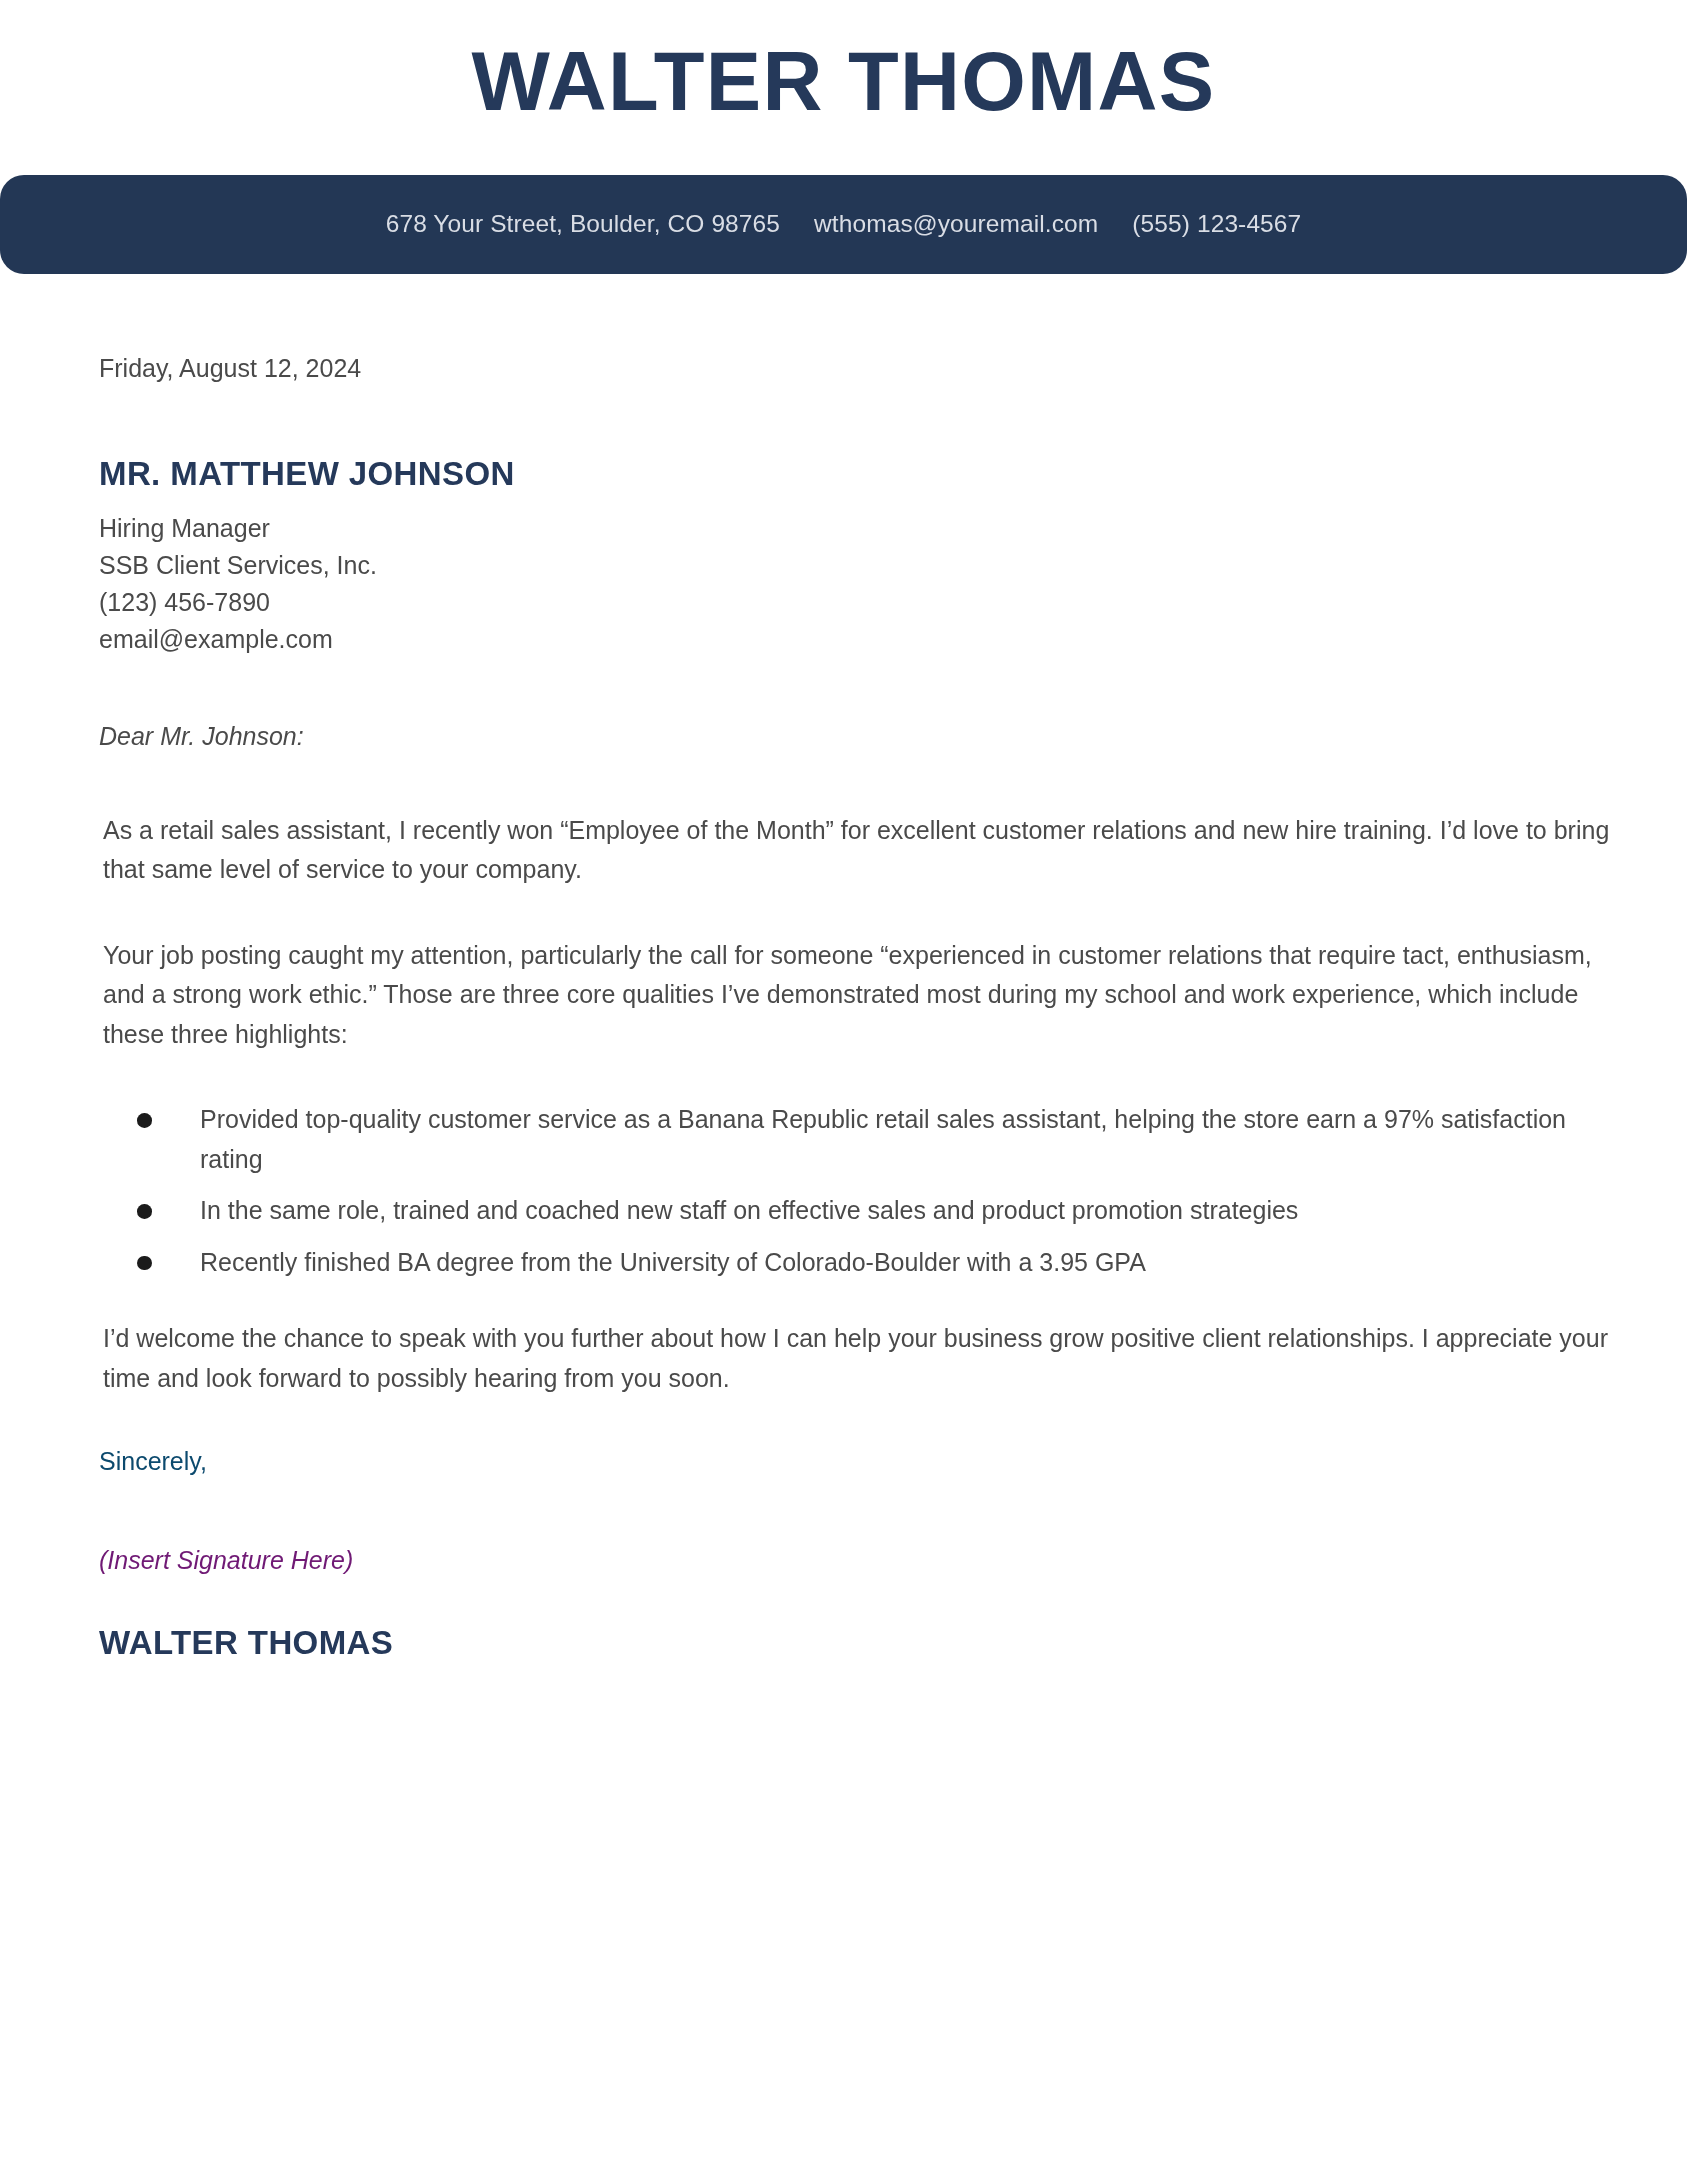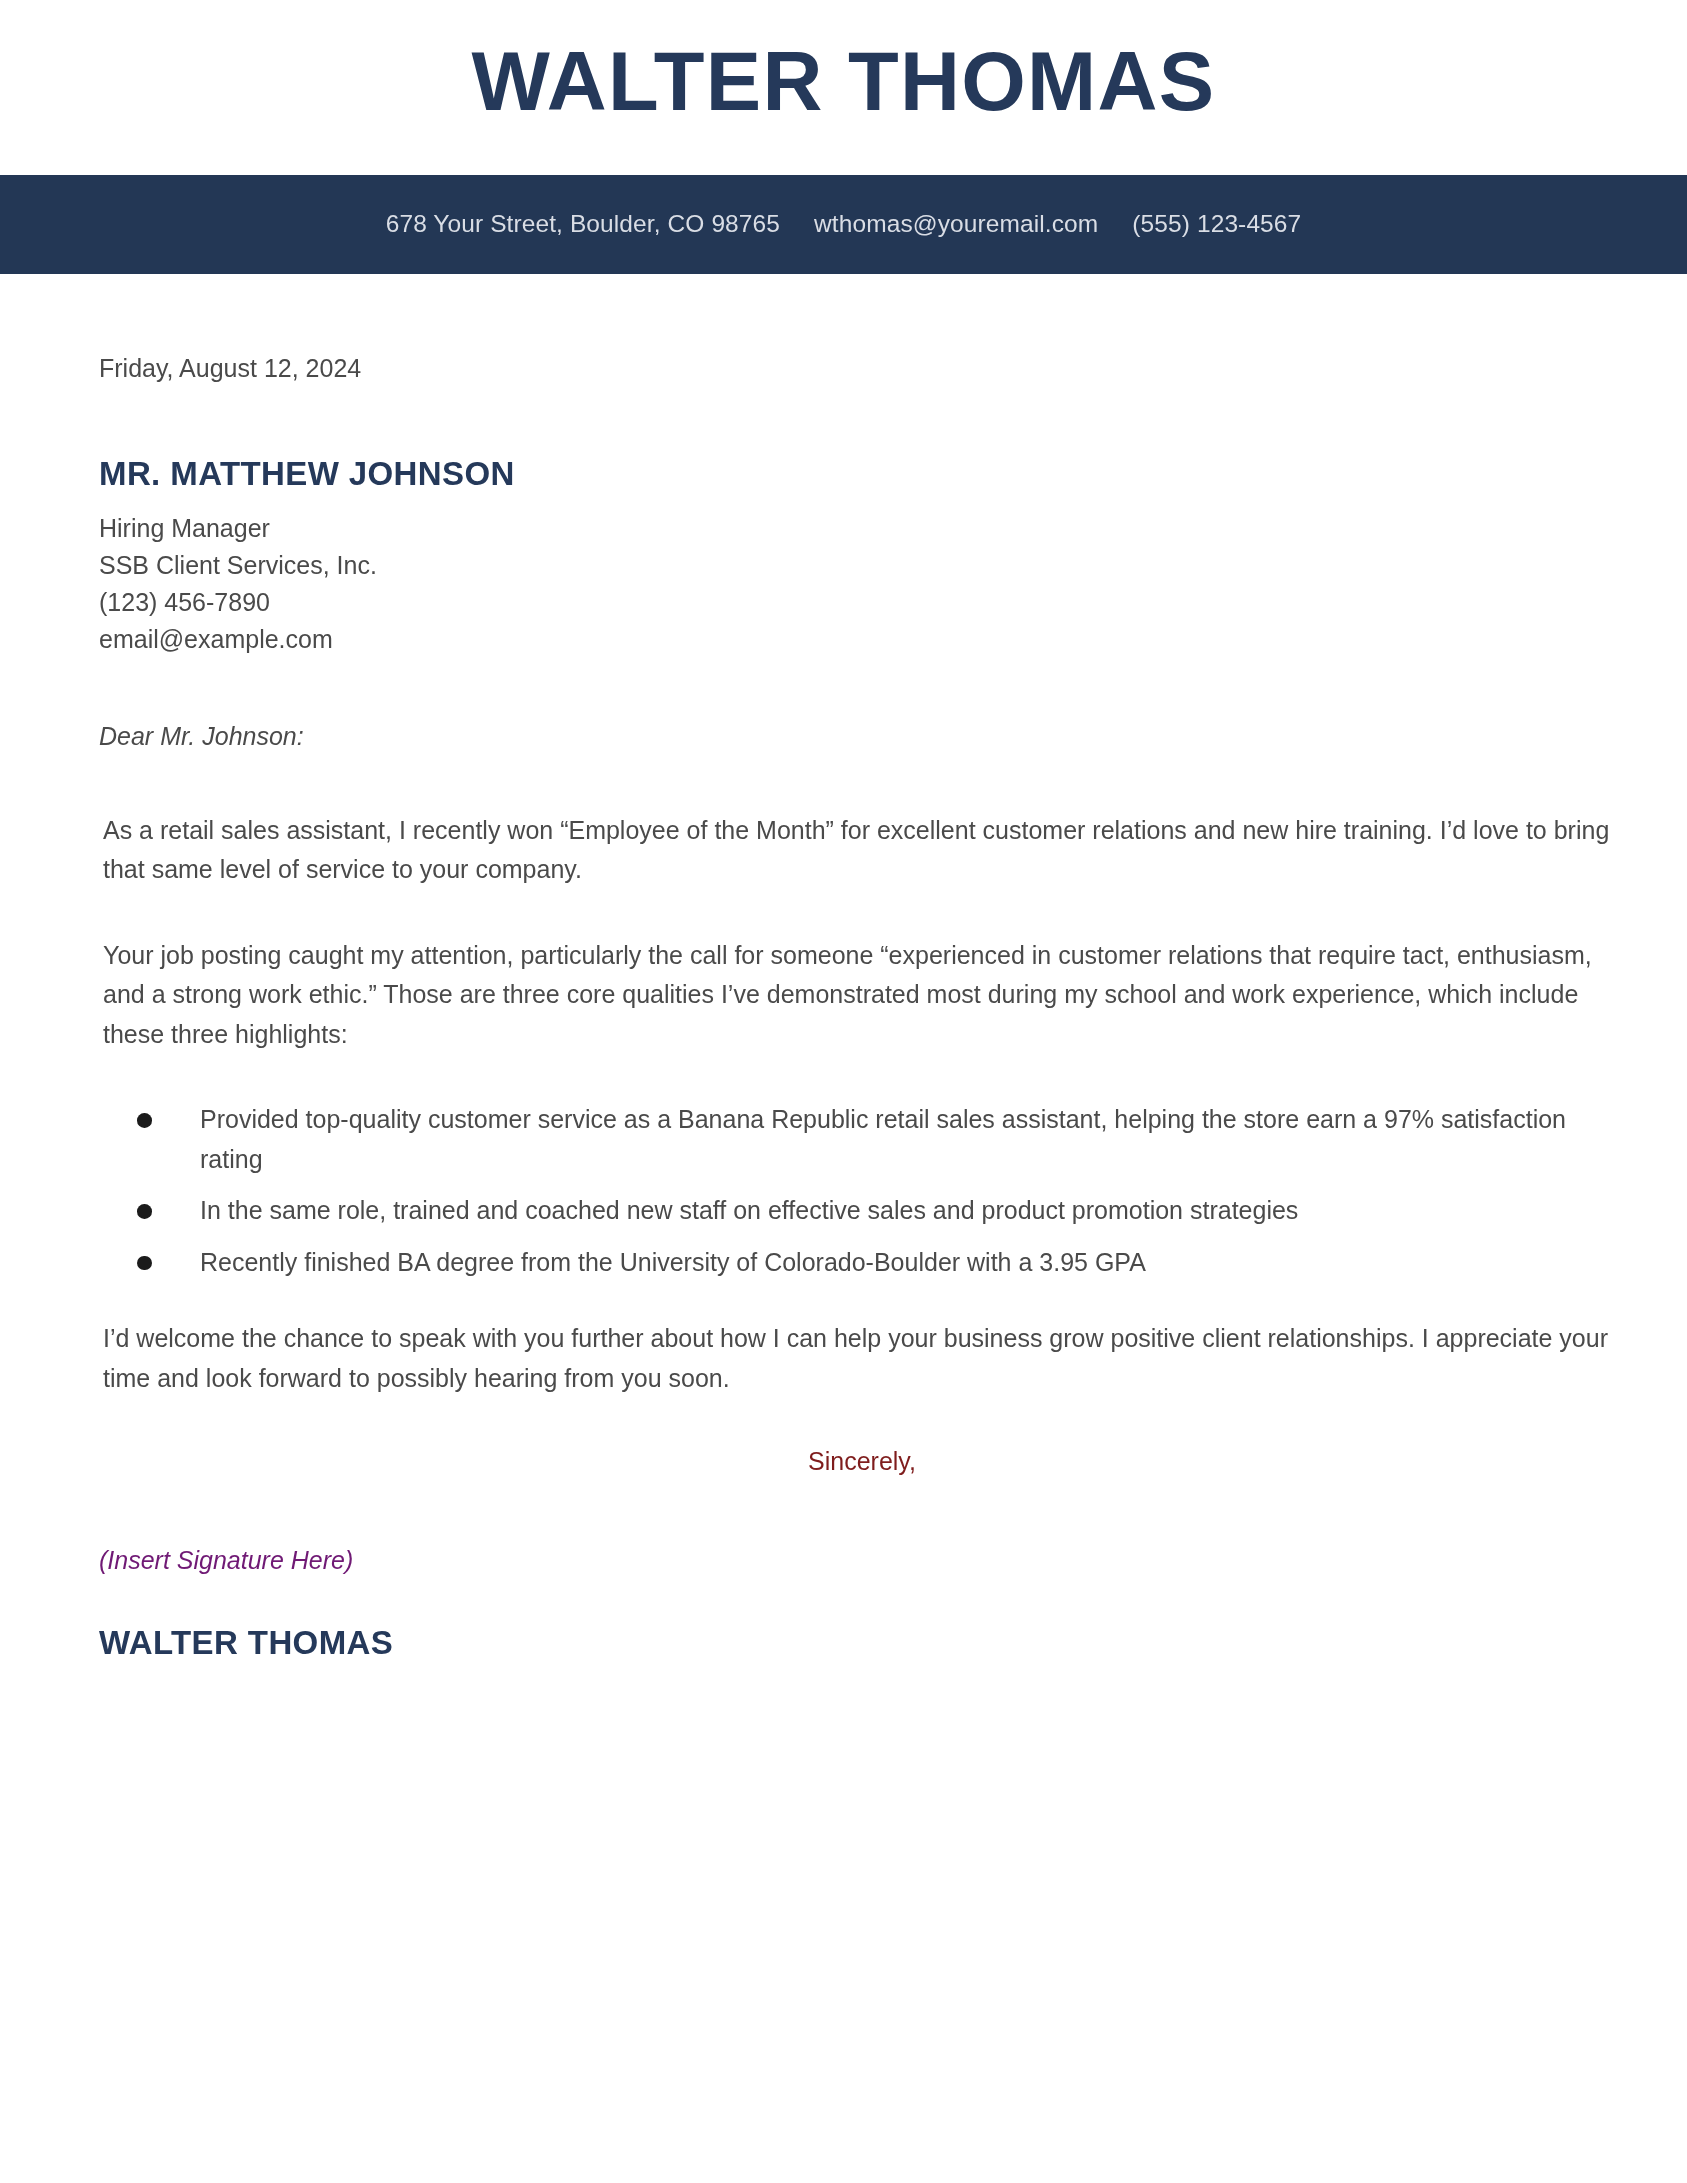--- a/index.html
+++ b/index.html
@@ -43,20 +43,21 @@
     white-space: nowrap;
   }
 
   .contact-bar {
     width: 100%;
     height: 99px;
     background: #233755;
     display: flex;
     align-items: center;
     justify-content: center;
+    border-radius: 24px;
   }
   .contact-list {
     display: flex;
     align-items: baseline;
     gap: 34px;
     white-space: nowrap;
   }
   .contact-item {
     font-size: 24.5px;
     line-height: 1;
@@ -130,24 +131,23 @@
     left: 38px;
     top: 13.2px;
     width: 14.6px;
     height: 14.6px;
     border-radius: 50%;
     background: #1b1b1b;
   }
 
   .closing {
     font-size: 25px;
-    color: #7f1d1d;
+    color: #0c4a6e;
     line-height: 1.4;
     margin: 30px 0 64px 0;
-    text-align: center;
   }
 
   .signature-placeholder {
     font-size: 25px;
     font-style: italic;
     color: #701a75;
     line-height: 1.4;
     margin: 0 0 46px 0;
   }
 

